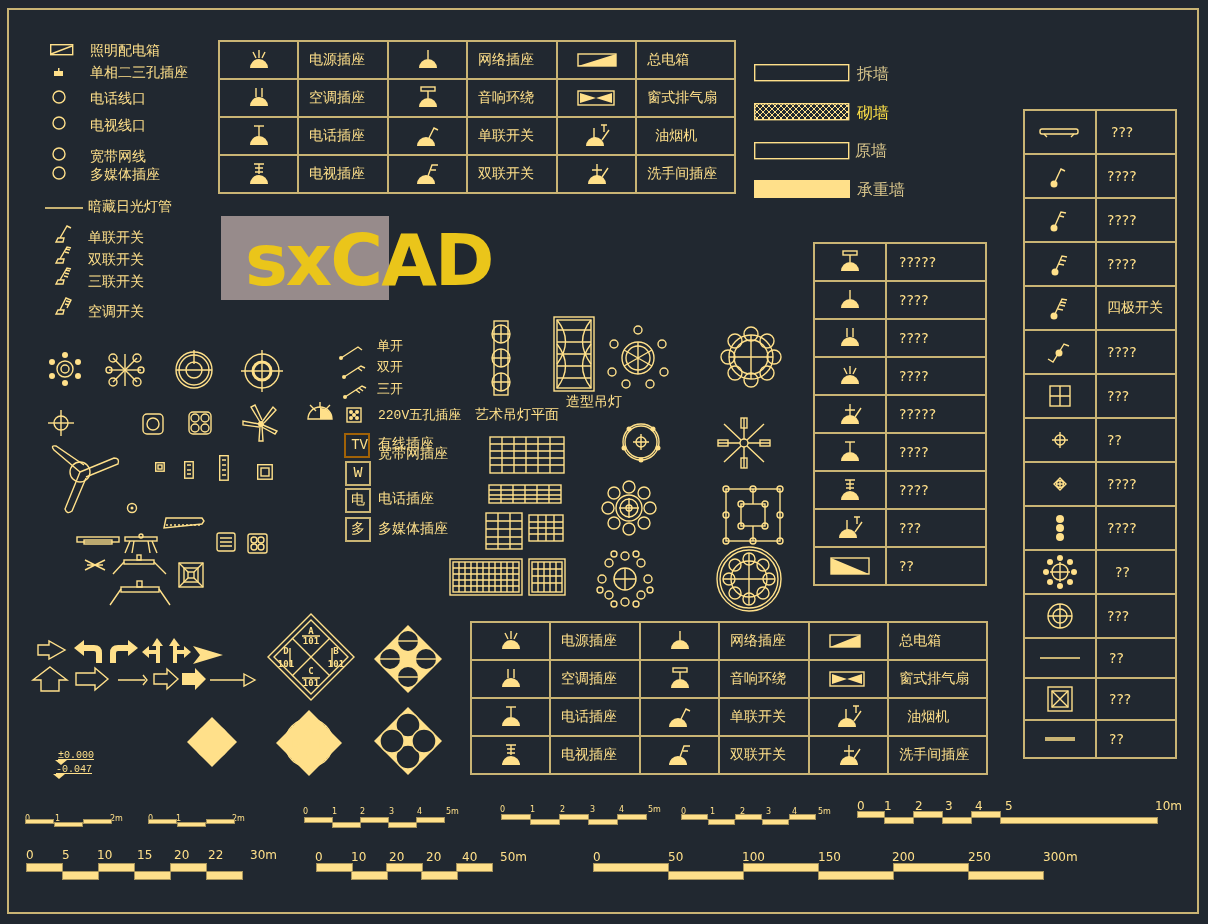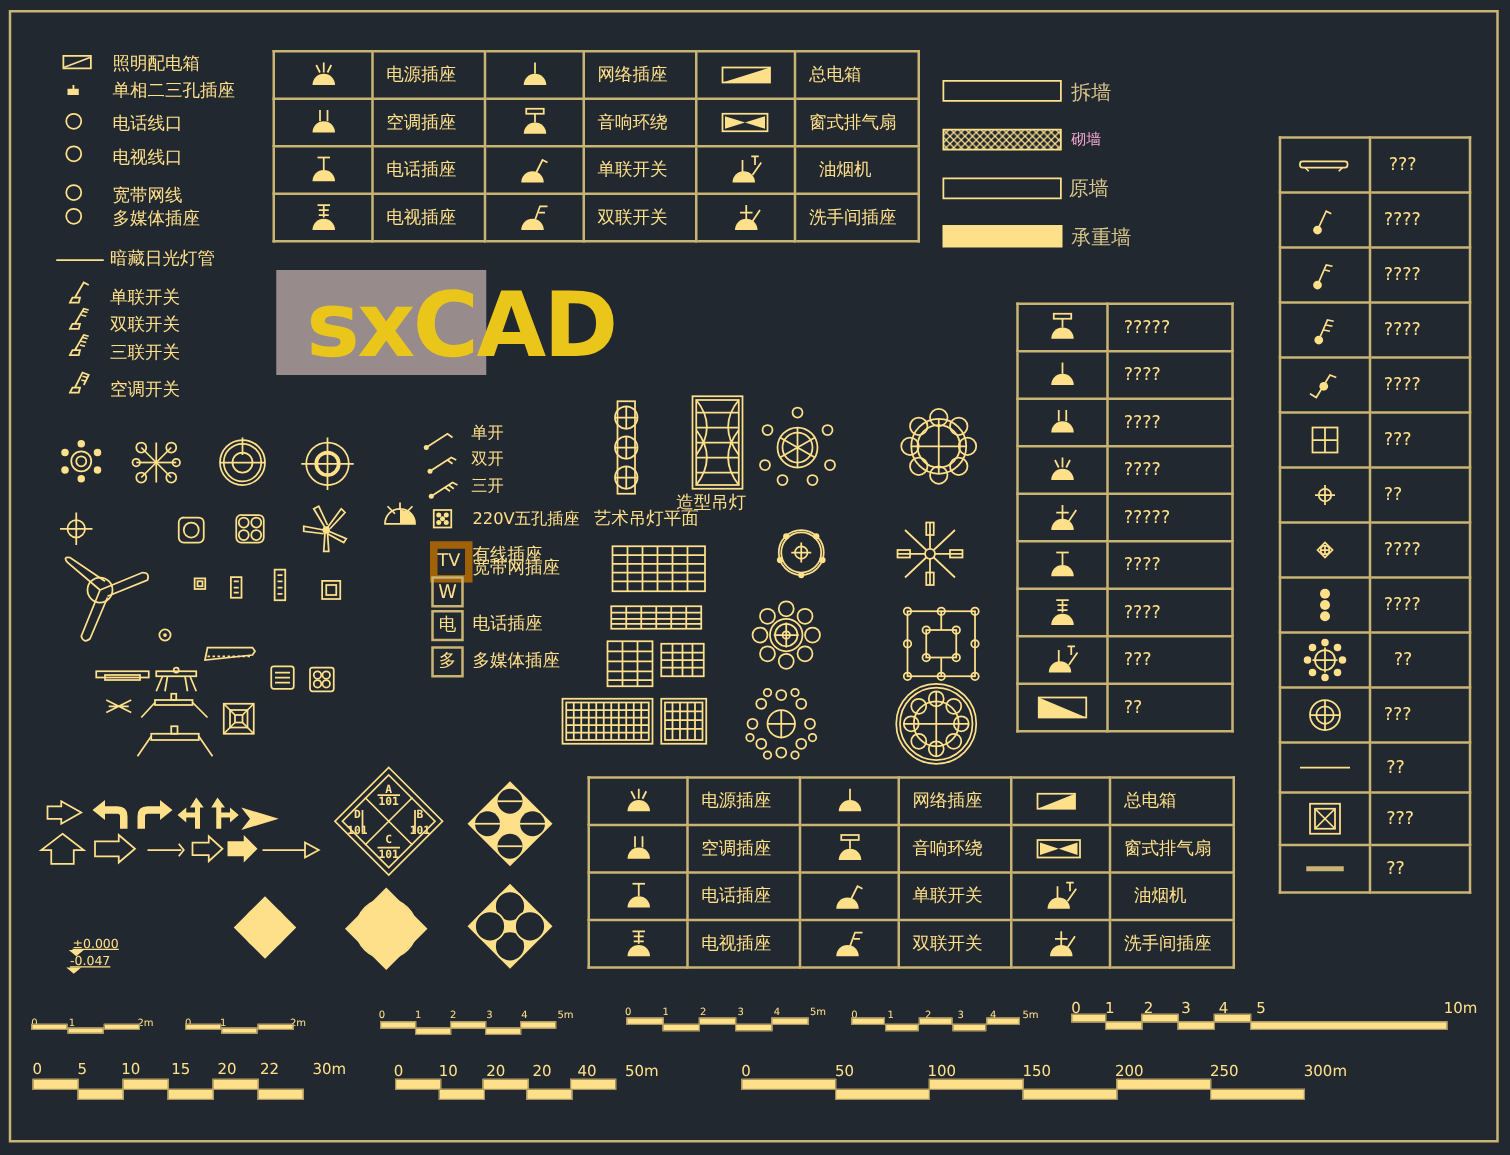--- a/index.html
+++ b/index.html
@@ -1,19 +1,19 @@
 <!DOCTYPE html>
 <html><head>
 <meta charset="utf-8">
 <style>
   html,body{margin:0;padding:0;}
   body{width:1208px;height:924px;background:#212830;position:relative;overflow:hidden;
        font-family:"DejaVu Sans",sans-serif;color:#ffe08a;}
   .frame{position:absolute;left:7px;top:8px;width:1192px;height:906px;border:2px solid #c9b474;box-sizing:border-box;}
-  .abs{position:absolute;}
+  .abs{position:absolute;font-family:Liberation Mono, monospace;}
   .txt{font-size:14px;color:#ffe08a;white-space:nowrap;}
   .sm{font-size:13px;}
   svg{position:absolute;overflow:visible;}
   .stroke{stroke:#ffe08a;fill:none;stroke-width:1.4;}
   .fill{fill:#ffe08a;}
   table.grid{position:absolute;border-collapse:collapse;}
   table.grid td{border:2px solid #c9b474;padding:0;height:36px;font-size:14px;color:#ffe08a;white-space:nowrap;}
   table.grid td.ico{width:70px;text-align:center;}
   table.grid td.lbl{width:70px;padding-left:10px;}
   .ico-svg{position:relative;display:inline-block;width:30px;height:24px;vertical-align:middle;}
@@ -176,21 +176,21 @@
   <span class="abs txt" style="left:857px;top:64px;font-size:16px;color:#d9c68c">拆墙</span>
 
   <svg style="left:754px;top:103px" width="96" height="18">
     <defs>
         <pattern id="hatch" width="6" height="6" patternUnits="userSpaceOnUse">
           <path d="M0 0 L6 6 M6 0 L0 6" stroke="#ffe08a" stroke-width="1"></path>
         </pattern>
       </defs>
     <rect x="0.7" y="0.7" width="94" height="16" fill="url(#hatch)" stroke="#ffe08a" stroke-width="1.4"></rect>
     </svg>
-  <span class="abs txt" style="left:857px;top:103px;font-size:12px;color:#f9a8d4">砌墙</span>
+  <span class="abs txt" style="left:857px;top:103px;font-size:16px;color:#fde047">砌墙</span>
 
   <svg style="left:754px;top:142px" width="96" height="18">
       <rect x="0.7" y="0.7" width="94" height="16" class="stroke"></rect>
     </svg>
   <span class="abs txt" style="left:855px;top:141px;font-size:16px;color:#d9c68c">原墙</span>
 
   <svg style="left:754px;top:180px" width="96" height="18">
       <rect x="0" y="0" width="96" height="18" class="fill"></rect>
     </svg>
   <span class="abs txt" style="left:857px;top:180px;font-size:16px;color:#d9c68c">承重墙</span>
@@ -295,20 +295,27 @@
               <path d="M9 20 L16 4 L21 5 M15 8 L19 9" class="stroke"></path>
             </svg></span></td>
         <td style="padding-left:10px">????</td>
       </tr>
   <tr>
         <td class="ico" style="height:42px"><span class="ico-svg"><svg width="30" height="24">
               <circle cx="10" cy="20" r="3.5" class="fill"></circle>
               <path d="M10 20 L17 4 L22 5 M16 8 L21 9 M14 12 L19 13" class="stroke"></path>
             </svg></span></td>
         <td style="padding-left:10px">????</td>
+      </tr>
+  <tr>
+        <td class="ico" style="height:42px"><span class="ico-svg"><svg width="30" height="24">
+              <circle cx="9" cy="20" r="3.5" class="fill"></circle>
+              <path d="M9 20 L17 3 L22 4 M16 6 L21 7 M15 9 L20 10 M13 13 L18 14" class="stroke"></path>
+            </svg></span></td>
+        <td style="padding-left:10px">四极开关</td>
       </tr>
   <tr>
         <td class="ico" style="height:42px"><span class="ico-svg"><svg width="30" height="24">
               <circle cx="14" cy="13" r="3.5" class="fill"></circle>
               <path d="M3 19 L8 22 L19 4 L24 6" class="stroke"></path>
             </svg></span></td>
         <td style="padding-left:10px">????</td>
       </tr>
   <tr>
         <td class="ico" style="height:42px"><span class="ico-svg"><svg width="30" height="24">
@@ -575,21 +582,21 @@
         <circle cx="5" cy="5" r="2"></circle>
         <circle cx="11" cy="5" r="2"></circle>
         <circle cx="8" cy="8" r="2"></circle>
         <circle cx="5" cy="11" r="2"></circle>
         <circle cx="11" cy="11" r="2"></circle>
       </g>
     </svg>
   <span class="abs txt" style="left:378px;top:406px;font-size:13px">220V五孔插座</span>
   <span class="abs txt" style="left:475px;top:406px;font-size:14px">艺术吊灯平面</span>
 
-  <div class="abs" style="left:344px;top:433px;width:22px;height:21px;border:6px solid #a16207;font-size:14px;text-align:left;line-height:21px">TV</div>
+  <div class="abs" style="left:344px;top:433px;width:22px;height:21px;border:2px solid #a16207;font-size:14px;text-align:right;line-height:21px">TV</div>
   <span class="abs txt" style="left:378px;top:435px">有线插座</span>
   <div class="abs" style="left:345px;top:461px;width:22px;height:21px;border:2px solid #c9b474;font-size:15px;text-align:center;line-height:21px">W</div>
   <span class="abs txt" style="left:378px;top:445px">宽带网插座</span>
   <div class="abs" style="left:345px;top:488px;width:22px;height:21px;border:2px solid #c9b474;font-size:14px;text-align:center;line-height:21px">电</div>
   <span class="abs txt" style="left:378px;top:490px">电话插座</span>
   <div class="abs" style="left:345px;top:517px;width:22px;height:21px;border:2px solid #c9b474;font-size:14px;text-align:center;line-height:21px">多</div>
   <span class="abs txt" style="left:378px;top:520px">多媒体插座</span>
 </div>
 
 <div>
@@ -603,21 +610,21 @@
       </g>
     </svg>
   <svg style="left:553px;top:316px" width="42" height="76">
       <g class="stroke">
         <rect x="1" y="1" width="40" height="74"></rect>
         <rect x="4" y="4" width="34" height="68"></rect>
         <path d="M4 14 L38 14 M4 26 L38 26 M4 38 L38 38 M4 50 L38 50 M4 62 L38 62"></path>
         <path d="M4 4 Q21 25 4 48 M38 4 Q21 25 38 48 M4 28 Q21 50 4 72 M38 28 Q21 50 38 72"></path>
       </g>
     </svg>
-  <span class="abs txt" style="left:541px;top:393px">造型吊灯</span>
+  <span class="abs txt" style="left:566px;top:393px">造型吊灯</span>
   <svg style="left:606px;top:324px" width="64" height="66">
       <g class="stroke">
         <circle cx="32" cy="34" r="16"></circle>
         <circle cx="32" cy="34" r="12"></circle>
         <path d="M32 18 L32 50 M18 26 L46 42 M18 42 L46 26"></path>
         <circle cx="32" cy="6" r="4"></circle>
         <circle cx="8" cy="20" r="4"></circle>
         <circle cx="56" cy="20" r="4"></circle>
         <circle cx="6" cy="48" r="4"></circle>
         <circle cx="58" cy="48" r="4"></circle>

